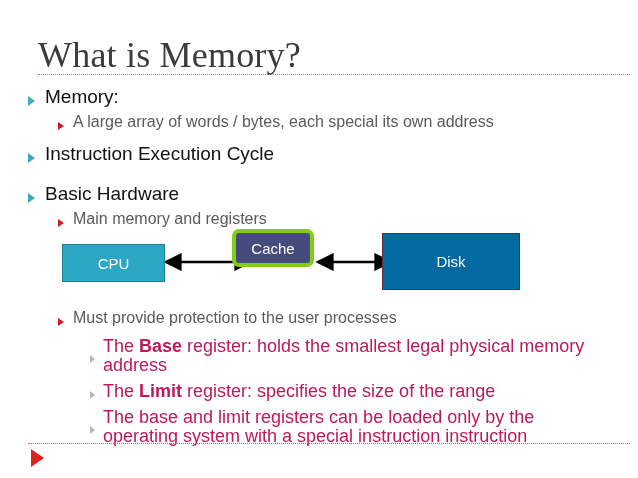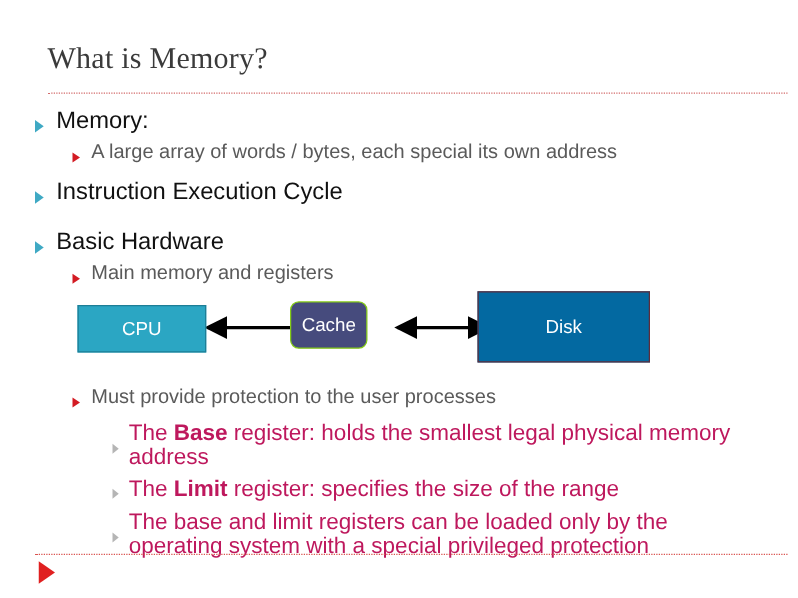--- a/index.html
+++ b/index.html
@@ -20,21 +20,21 @@
     inset: 0;
     background: #ffffff;
   }
 
   
   .title {
     position: absolute;
     left: 38px;
     top: 34px;
     font-family: "Liberation Serif", serif;
-    font-size: 24px;
+    font-size: 36px;
     font-weight: 400;
     color: #3b3b3b;
     letter-spacing: 0.2px;
     white-space: nowrap;
   }
   .title-rule {
     position: absolute;
     left: 38px;
     top: 74px;
     width: 592px;
@@ -135,24 +135,24 @@
     font-family: "Liberation Sans", sans-serif;
     box-sizing: border-box;
   }
   .box-cpu {
     left: 62px;  top: 244px;
     width: 103px; height: 38px;
     background: #2ba6c3;
     border: 1px solid #1d7e96;
   }
   .box-cache {
-    left: 232px; top: 241px;
-    width: 62px;  height: 38px;
+    left: 232px; top: 229px;
+    width: 82px;  height: 38px;
     background: #464b7d;
-    border: 1px solid #84cc16;
+    border: 4px solid #84cc16;
     border-radius: 7px;
   }
   .box-disk {
     left: 382px; top: 233px;
     width: 138px; height: 57px;
     background: #0369a1;
     border: 1px solid #5e2c3b;
   }
   .box-label { position: relative; z-index: 1; }
 
@@ -234,21 +234,21 @@
 
     <div class="bullet lvl3">
       <span class="tri"></span>
       <span class="txt"><span>The </span><b>Limit</b><span> register: specifies the size of the range</span></span>
     </div>
 
     <div class="spacer-sm"></div>
 
     <div class="bullet lvl3">
       <span class="tri"></span>
-      <span class="txt">The base and limit registers can be loaded only by the operating system with a special privileged protection</span>
+      <span class="txt">The base and limit registers can be loaded only by the operating system with a special instruction instruction</span>
     </div>
 
   </div>
 
   <div class="diagram">
 
     <svg class="arrows" width="638" height="478">
       <defs>
         <marker id="ahR" markerWidth="7" markerHeight="7" refX="6" refY="3.5" orient="auto" markerUnits="strokeWidth">
           <path d="M0,0 L7,3.5 L0,7 z" fill="#000000"></path>

